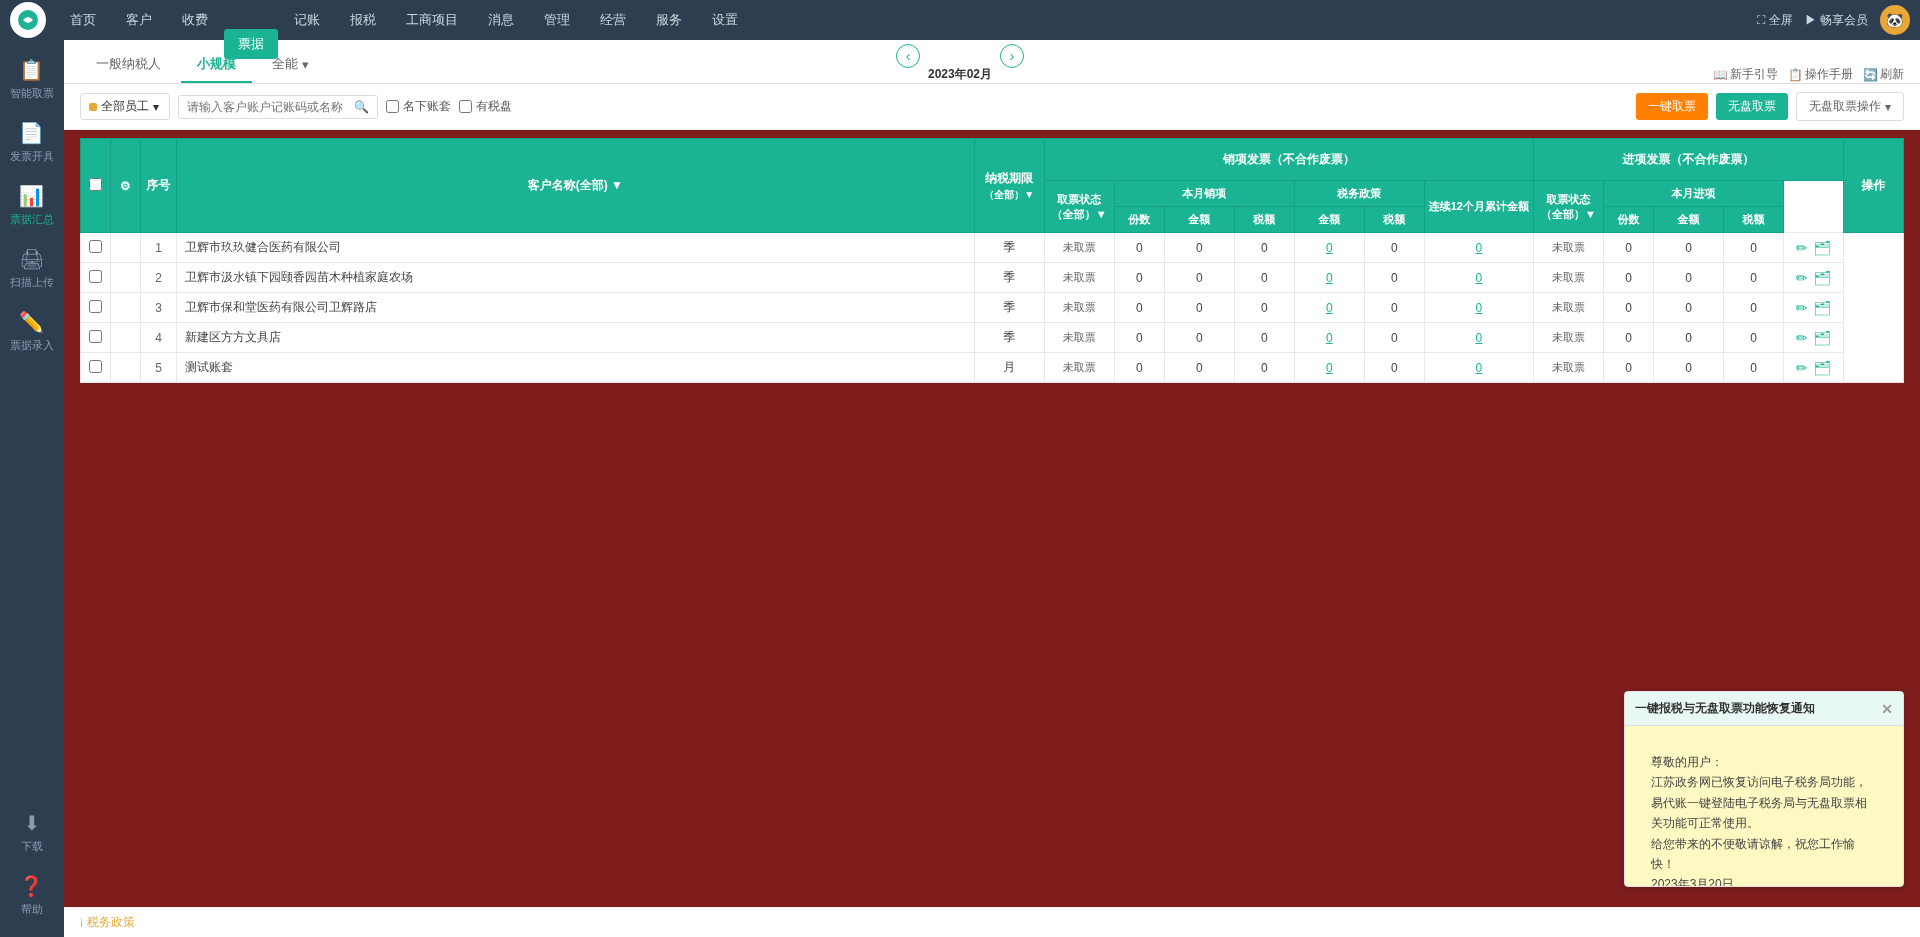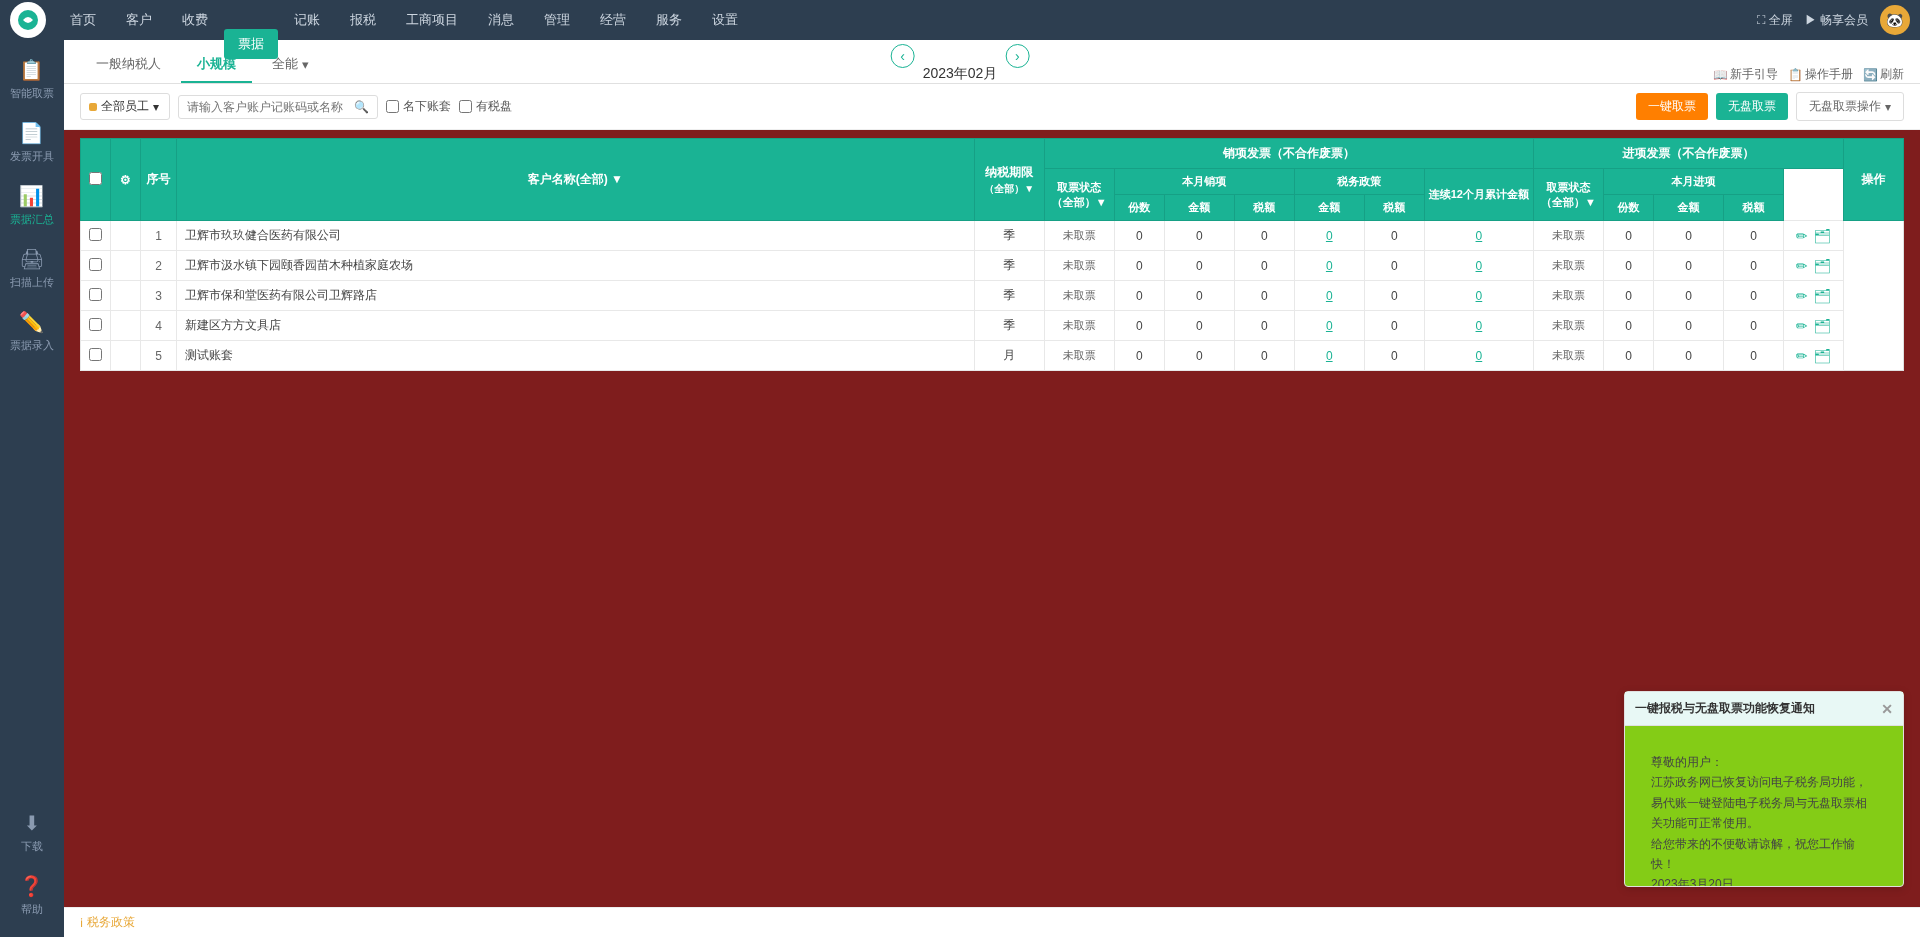--- a/index.html
+++ b/index.html
@@ -178,21 +178,21 @@
     .checkbox-label input[type=checkbox] { cursor: pointer; }
 
     .period-nav {
       display: flex;
       align-items: center;
       gap: 8px;
       position: absolute;
       left: 50%;
       transform: translateX(-50%);
     }
-    .period-nav .period-label { font-size: 14px; font-weight: normal; color: #333; margin-top: 37px; }
+    .period-nav .period-label { font-size: 12px; font-weight: bold; color: #333; margin-top: 37px; }
     .period-nav .nav-btn {
       width: 24px; height: 24px;
       border-radius: 50%;
       border: 1px solid #1ab394;
       color: #1ab394;
       display: flex; align-items: center; justify-content: center;
       cursor: pointer; font-size: 14px;
     }
     .top-toolbar-right {
       margin-left: auto;
@@ -228,21 +228,21 @@
       width: 100%;
       border-collapse: collapse;
       background: #fff;
       border: 1px solid #e0e0e0;
     }
     
     .thead-group th {
       background: #1ab394;
       color: #fff;
       text-align: center;
-      padding: 6px 4px;
+      padding: 12px 4px;
       font-size: 12px;
       border: 1px solid #16a085;
     }
     .thead-sub th {
       background: #1ab394;
       color: #fff;
       text-align: center;
       padding: 5px 4px;
       font-size: 11px;
       border: 1px solid #16a085;
@@ -277,21 +277,21 @@
       gap: 4px;
       flex-shrink: 0;
     }
 
     
     .notification-panel {
       position: fixed;
       right: 16px;
       bottom: 50px;
       width: 280px;
-      background: #84cc16;
+      background: #fef9c3;
       border: 1px solid #e0e0e0;
       border-radius: 4px;
       box-shadow: 0 2px 8px rgba(0,0,0,0.15);
       z-index: 100;
     }
     .notification-header {
       background: #e8f8f5;
       padding: 8px 10px;
       display: flex;
       align-items: center;

